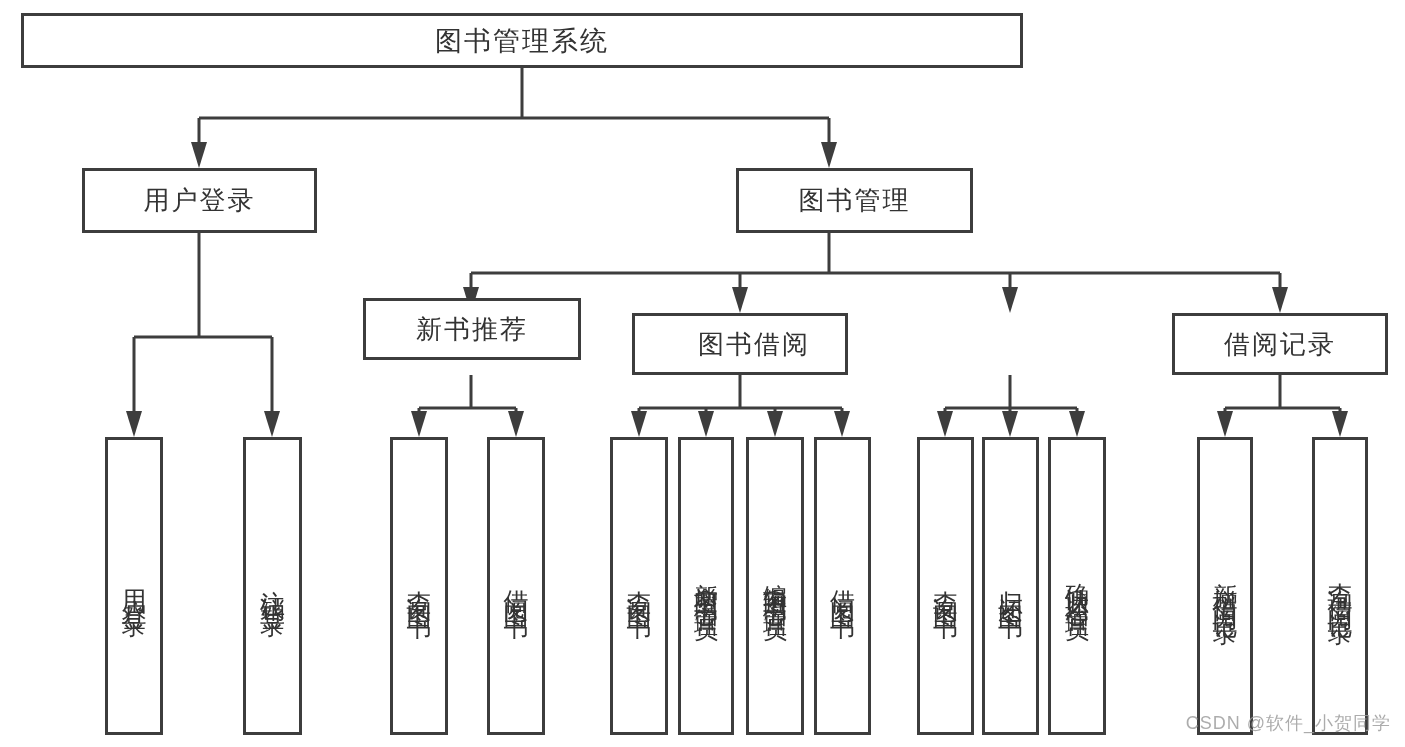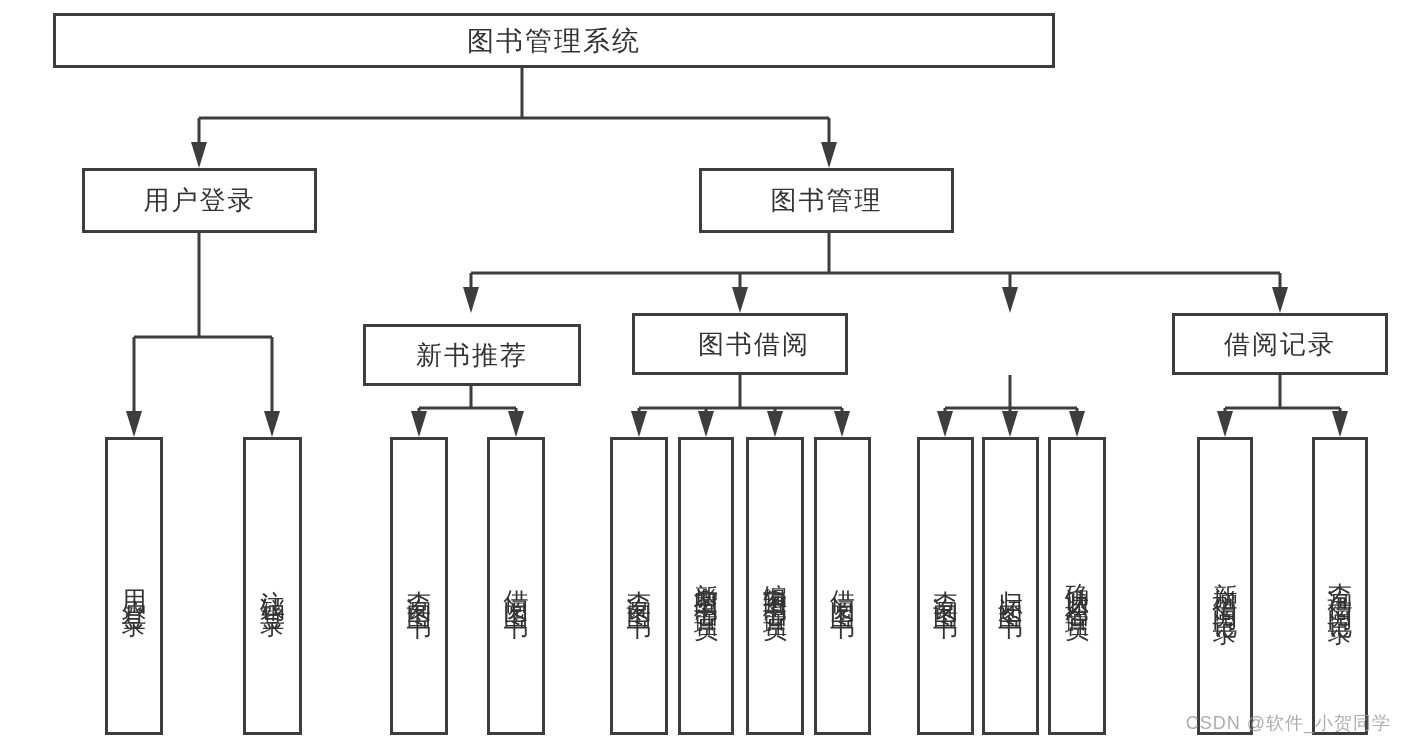--- a/index.html
+++ b/index.html
@@ -98,26 +98,26 @@
     <use href="#arr" transform="translate(706,437)"></use>
     <use href="#arr" transform="translate(775,437)"></use>
     <use href="#arr" transform="translate(842,437)"></use>
     <use href="#arr" transform="translate(945,437)"></use>
     <use href="#arr" transform="translate(1010,437)"></use>
     <use href="#arr" transform="translate(1077,437)"></use>
     <use href="#arr" transform="translate(1225,437)"></use>
     <use href="#arr" transform="translate(1340,437)"></use>
   </svg>
 
-  <div class="hbox title" style="left:21px;top:13px;width:1002px;height:55px;margin-left:32px;">图书管理系统</div>
+  <div class="hbox title" style="left:21px;top:13px;width:1002px;height:55px;">图书管理系统</div>
 
   <div class="hbox" style="left:82px;top:168px;width:235px;height:65px;">用户登录</div>
-  <div class="hbox" style="left:699px;top:168px;width:255px;height:65px;">图书管理</div>
+  <div class="hbox" style="left:736px;top:168px;width:237px;height:65px;">图书管理</div>
 
-  <div class="hbox" style="left:363px;top:324px;width:218px;height:62px;">新书推荐</div>
+  <div class="hbox" style="left:363px;top:298px;width:218px;height:62px;">新书推荐</div>
   <div class="hbox" style="left:632px;top:313px;width:216px;height:62px;padding-left:28px;">图书借阅</div>
   <div class="hbox" style="left:1172px;top:313px;width:216px;height:62px;">借阅记录</div>
 
   <div class="vbox" style="left:105px;top:437px;width:58px;height:298px;">
     <span class="vtext">用户登录</span>
   </div>
   <div class="vbox" style="left:243px;top:437px;width:59px;height:298px;">
     <span class="vtext">注销登录</span>
   </div>
 

